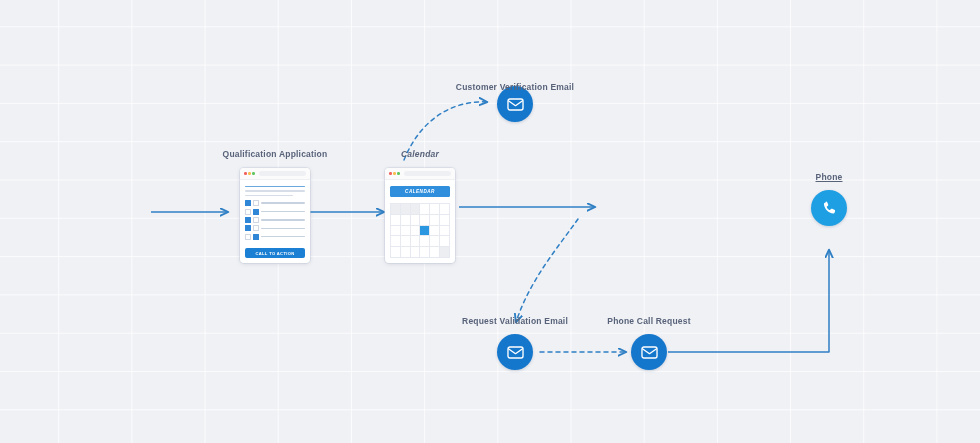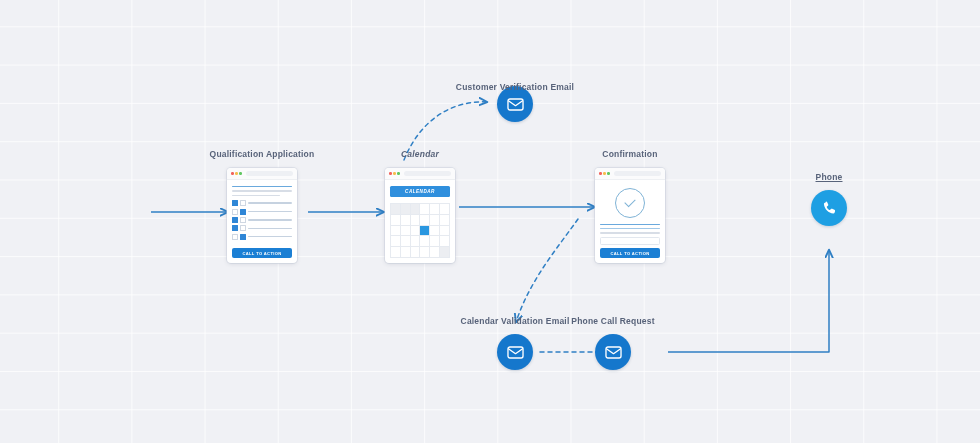--- a/index.html
+++ b/index.html
@@ -136,21 +136,21 @@
     <path d="M404,160 C420,120 452,100 487,102" fill="none" stroke="#2f7fc4" stroke-width="1.5" stroke-dasharray="4 4" stroke-linecap="round" marker-end="url(#arrd)"></path>
 
     <path d="M578,219 C556,250 530,280 516,322" fill="none" stroke="#2f7fc4" stroke-width="1.5" stroke-dasharray="4 4" stroke-linecap="round" marker-end="url(#arrd)"></path>
 
     <line x1="540" y1="352" x2="626" y2="352" stroke="#2f7fc4" stroke-width="1.5" stroke-dasharray="4 4" stroke-linecap="round" marker-end="url(#arrd)"></line>
 
     <path d="M668,352 L829,352 L829,250" fill="none" stroke="#2f7fc4" stroke-width="1.5" stroke-linejoin="round" marker-end="url(#arr)"></path>
   </svg>
 
 
-  <div class="node" style="left:227px;top:168px;">
+  <div class="node" style="left:240px;top:168px;">
     <div class="node-label" style="top:-19px;">Qualification Application</div>
     <div class="card">
       <div class="card-bar">
         <span class="dot r"></span>
         <span class="dot y"></span>
         <span class="dot g"></span>
         <span class="omni"></span>
       </div>
       <div class="card-body">
         <div class="rule dk"></div>
@@ -232,65 +232,42 @@
           <div></div>
           <div></div>
           <div></div>
           <div></div>
           <div class="hdr"></div>
         </div>
       </div>
     </div>
   </div>
 
-  <div class="node" style="left:595px;top:168px;">
-    <div class="node-label" style="top:-19px;">Confirmation</div>
-    <div class="card">
-      <div class="card-bar">
-        <span class="dot r"></span>
-        <span class="dot y"></span>
-        <span class="dot g"></span>
-        <span class="omni"></span>
-      </div>
-      <div class="card-body">
-        <div class="checkwrap">
-          <div class="checkcirc">
-            <span class="tick"></span>
-          </div>
-        </div>
-        <div class="rule dk"></div>
-        <div class="rule"></div>
-        <div class="rule lt"></div>
-        <div class="field"></div>
-        <div class="cta">CALL TO ACTION</div>
-      </div>
-    </div>
-  </div>
 
   <div class="node" style="left:497px;top:86px;">
     <div class="node-label" style="top:-28px;width:120px;white-space:normal;margin-top:24px;">Customer Verification Email</div>
     <div class="circ mail">
       <svg width="19" height="19" viewBox="0 0 24 24" fill="none" stroke="#ffffff" stroke-width="1.7" stroke-linecap="round" stroke-linejoin="round">
         <rect x="2.5" y="5" width="19" height="14" rx="2.5"></rect>
         <path d="M3.5 7.5 L12 13.5 L20.5 7.5"></path>
       </svg>
     </div>
   </div>
 
   <div class="node" style="left:497px;top:334px;">
-    <div class="node-label" style="top:-18px;">Calendar Validation Email</div>
+    <div class="node-label" style="top:-18px;">Request Validation Email</div>
     <div class="circ mail">
       <svg width="19" height="19" viewBox="0 0 24 24" fill="none" stroke="#ffffff" stroke-width="1.7" stroke-linecap="round" stroke-linejoin="round">
         <rect x="2.5" y="5" width="19" height="14" rx="2.5"></rect>
         <path d="M3.5 7.5 L12 13.5 L20.5 7.5"></path>
       </svg>
     </div>
   </div>
 
-  <div class="node" style="left:595px;top:334px;">
+  <div class="node" style="left:631px;top:334px;">
     <div class="node-label" style="top:-18px;">Phone Call Request</div>
     <div class="circ mail">
       <svg width="19" height="19" viewBox="0 0 24 24" fill="none" stroke="#ffffff" stroke-width="1.7" stroke-linecap="round" stroke-linejoin="round">
         <rect x="2.5" y="5" width="19" height="14" rx="2.5"></rect>
         <path d="M3.5 7.5 L12 13.5 L20.5 7.5"></path>
       </svg>
     </div>
   </div>
 
   <div class="node" style="left:811px;top:190px;">

